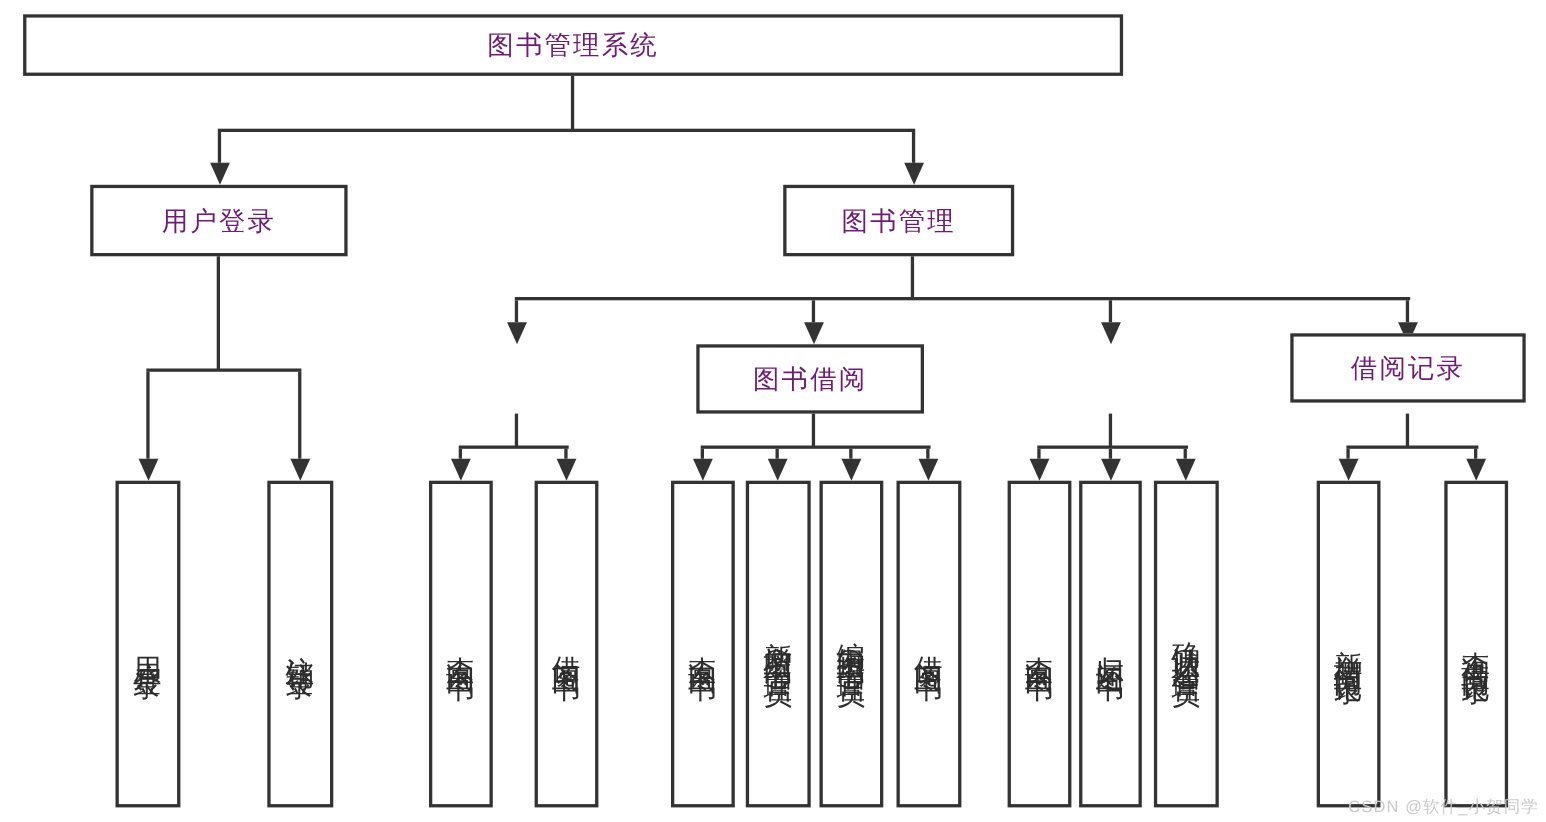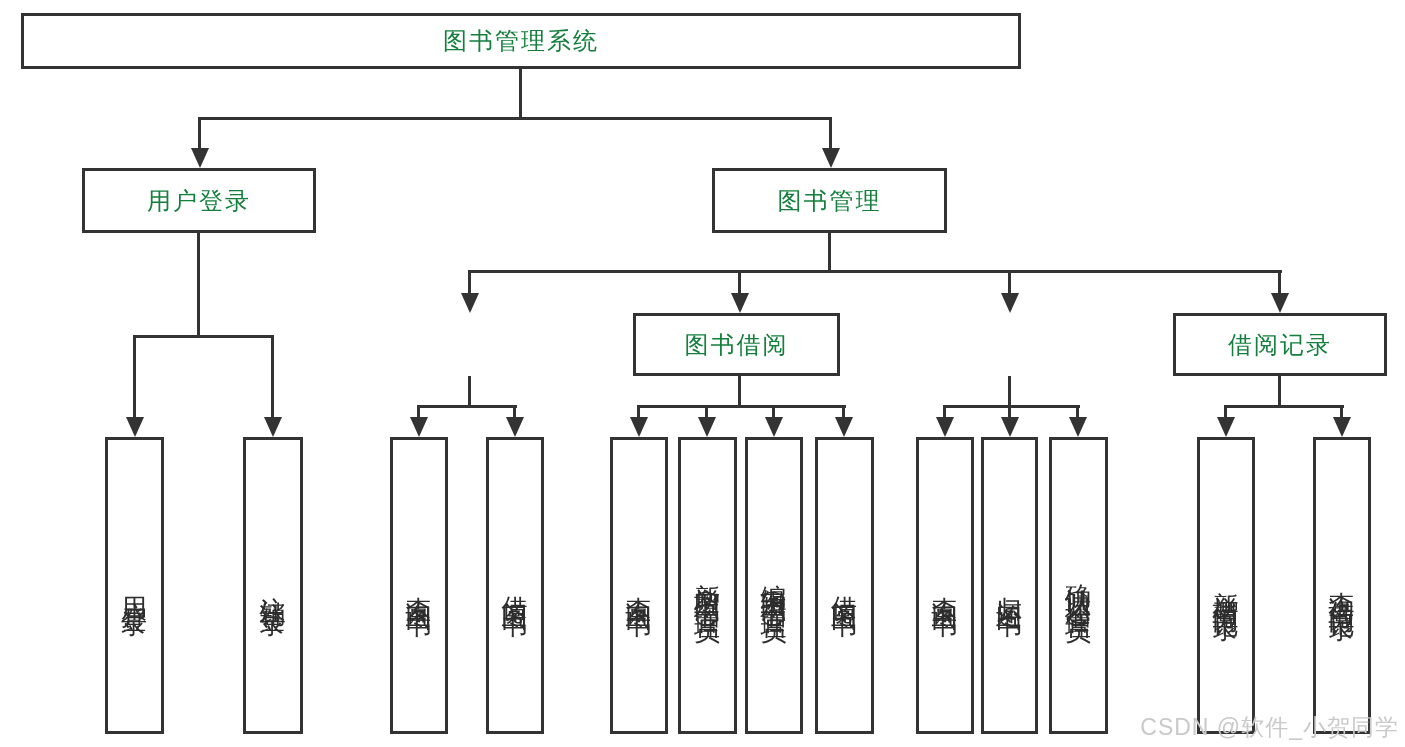--- a/index.html
+++ b/index.html
@@ -4,75 +4,75 @@
 <style>
   html,body{margin:0;padding:0;background:#fff;}
   .stage{
     position:relative;width:1405px;height:747px;background:#ffffff;
     font-family:"Liberation Sans","DejaVu Sans",sans-serif;color:#2d2d2d;overflow:hidden;
   }
   .box{
     position:absolute;border:3px solid #333333;background:#ffffff;
     box-sizing:border-box;display:flex;align-items:center;justify-content:center;
   }
-  .hlabel{font-size:24px;letter-spacing:2px;color:#15803d;white-space:nowrap;}
+  .hlabel{font-size:24px;letter-spacing:2px;color:#701a75;white-space:nowrap;}
   .leaf span{
     writing-mode:vertical-rl;text-orientation:mixed;
     font-size:26px;letter-spacing:5px;color:#2d2d2d;line-height:1;
   }
   .hline{position:absolute;height:3px;background:#333333;}
   .vline{position:absolute;width:3px;background:#333333;}
   .arr{position:absolute;width:3px;background:#333333;}
   .arr::after{
     content:"";position:absolute;top:100%;left:50%;margin-left:-9px;
     border-left:9px solid transparent;border-right:9px solid transparent;
     border-top:20px solid #333333;
   }
   .watermark{
-    position:absolute;right:6px;bottom:4px;font-size:23px;color:#c9c9c9;
+    position:absolute;right:6px;bottom:4px;font-size:15px;color:#c9c9c9;
     letter-spacing:1px;white-space:nowrap;
   }
 </style>
 </head>
 <body>
 
 <div class="stage">
 
   <div class="box" style="left:21px;top:13px;width:1000px;height:56px">
     <span class="hlabel">图书管理系统</span>
   </div>
 
   <div class="vline" style="left:519px;top:69px;height:49px"></div>
   <div class="hline" style="left:198px;top:117px;width:634px"></div>
   <div class="arr" style="left:198px;top:120px;height:28px"></div>
   <div class="arr" style="left:829px;top:120px;height:28px"></div>
 
   <div class="box" style="left:82px;top:168px;width:234px;height:65px">
     <span class="hlabel">用户登录</span>
   </div>
-  <div class="box" style="left:712px;top:168px;width:235px;height:65px">
+  <div class="box" style="left:712px;top:168px;width:210px;height:65px">
     <span class="hlabel">图书管理</span>
   </div>
 
   <div class="vline" style="left:197px;top:233px;height:103px"></div>
   <div class="hline" style="left:133px;top:335px;width:141px"></div>
   <div class="arr" style="left:133px;top:338px;height:79px"></div>
   <div class="arr" style="left:271px;top:338px;height:79px"></div>
 
   <div class="vline" style="left:828px;top:233px;height:38px"></div>
   <div class="hline" style="left:468px;top:270px;width:814px"></div>
   <div class="arr" style="left:468px;top:273px;height:20px"></div>
   <div class="arr" style="left:738px;top:273px;height:20px"></div>
   <div class="arr" style="left:1008px;top:273px;height:20px"></div>
   <div class="arr" style="left:1278px;top:273px;height:20px"></div>
 
   <div class="box" style="left:633px;top:313px;width:207px;height:63px">
     <span class="hlabel">图书借阅</span>
   </div>
-  <div class="box" style="left:1173px;top:313px;width:214px;height:63px">
+  <div class="box" style="left:1173px;top:303px;width:214px;height:63px">
     <span class="hlabel">借阅记录</span>
   </div>
 
   <div class="vline" style="left:468px;top:376px;height:31px"></div>
   <div class="hline" style="left:417px;top:405px;width:100px"></div>
   <div class="arr" style="left:417px;top:408px;height:9px"></div>
   <div class="arr" style="left:513px;top:408px;height:9px"></div>
 
   <div class="vline" style="left:738px;top:376px;height:31px"></div>
   <div class="hline" style="left:637px;top:405px;width:209px"></div>

